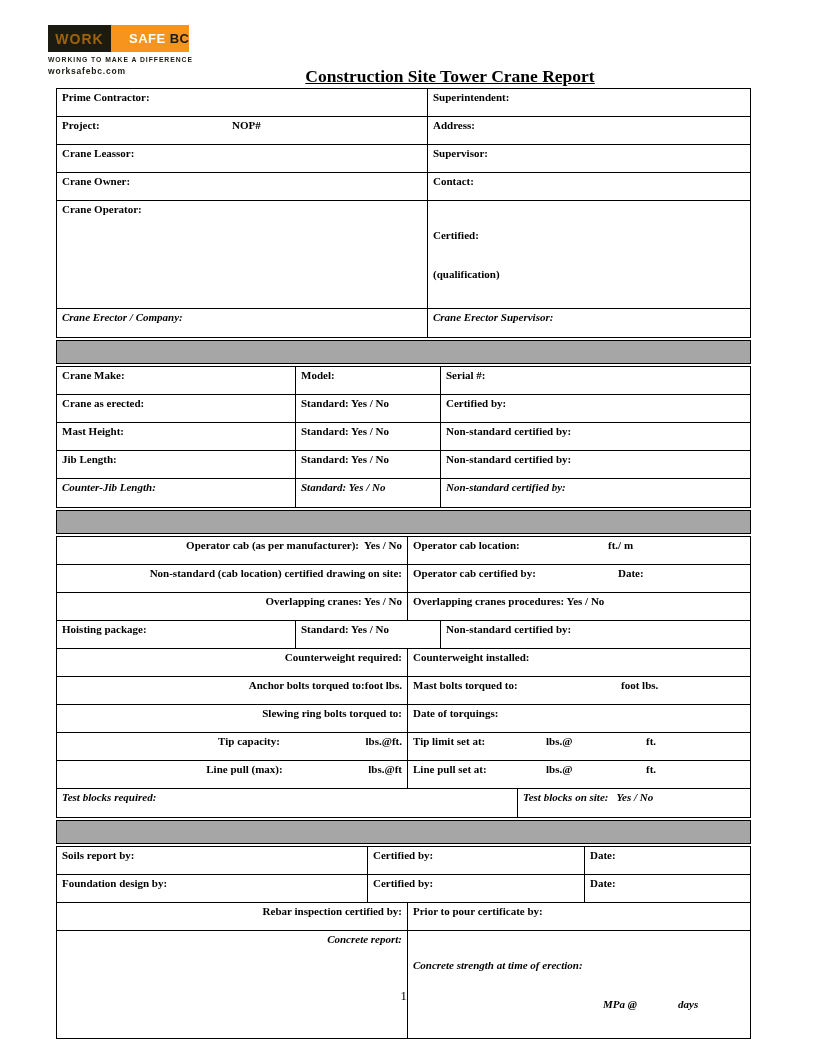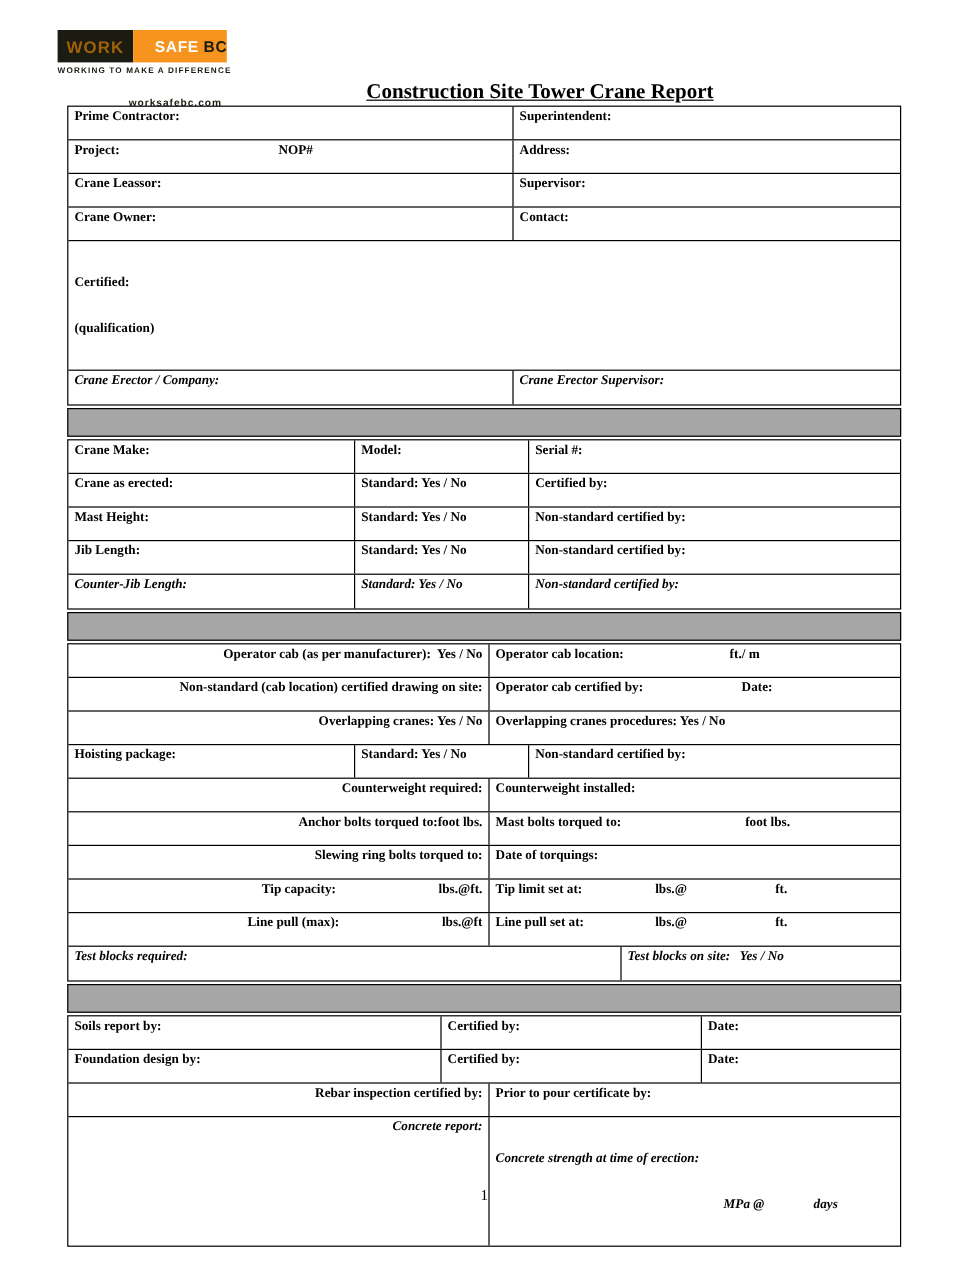--- a/index.html
+++ b/index.html
@@ -6,21 +6,21 @@
   html,body { width:816px; height:1056px; }
   body { background:#ffffff; font-family:"Liberation Serif", serif; position:relative; color:#000; }
 
   
   .logo { position:absolute; left:48px; top:25px; width:137px; }
   .logo-box { display:flex; height:27px; font-family:"Liberation Sans", sans-serif; font-weight:bold; }
   .logo-work { background:#1b1b12; color:#a16207; flex:0 0 63px; display:flex; align-items:center; justify-content:center; font-size:14px; letter-spacing:1px; }
   .logo-safe { background:#F7941E; flex:1; display:flex; align-items:center; justify-content:center; font-size:13px; letter-spacing:.5px; color:#fff;padding-left:18px; }
   .logo-safe .bc { color:#1b1b12; margin-left:4px;text-align:right; }
   .logo-tagline { font-family:"Liberation Sans", sans-serif; font-weight:bold; font-size:6.8px; letter-spacing:.95px; margin-top:4px; color:#1b1b12; white-space:nowrap; }
-  .logo-url { font-family:"Liberation Sans", sans-serif; font-weight:bold; font-size:8.5px; letter-spacing:.8px; text-align:right; margin-top:17px; color:#1b1b12; }
+  .logo-url { font-family:"Liberation Sans", sans-serif; font-weight:bold; font-size:8.5px; letter-spacing:.8px; margin-top:3px; color:#1b1b12; }
 
   
   .title { position:absolute; left:230px; top:66px; width:440px; text-align:center; font-size:17.5px; font-weight:bold; text-decoration:underline; }
 
   
   .form { position:absolute; left:56px; top:88px; width:695px; font-size:11px; font-weight:bold; line-height:13px; }
   .tbl { border:1.5px solid #000; }
   .tbl .row { display:flex; border-bottom:1.5px solid #000; min-height:28px; align-items:stretch; }
   .tbl .row:last-child { border-bottom:none;font-style:italic; }
   .cell { border-right:1.5px solid #000; padding:2px 5px 1px 5px; white-space:pre-wrap; flex:0 0 auto; }
@@ -66,20 +66,21 @@
     </div>
     <div class="row">
       <div class="cell w-s1a">Crane Leassor:</div>
       <div class="cell">Supervisor:</div>
     </div>
     <div class="row">
       <div class="cell w-s1a">Crane Owner:</div>
       <div class="cell">Contact:</div>
     </div>
     <div class="row">
+      <div class="cell w-s1a">Crane Operator:</div>
       <div class="cell">
         <div>Certified:</div>
         <div>(qualification)</div>
       </div>
     </div>
     <div class="row">
       <div class="cell w-s1a">Crane Erector / Company:</div>
       <div class="cell">Crane Erector Supervisor:</div>
     </div>
   </div>

